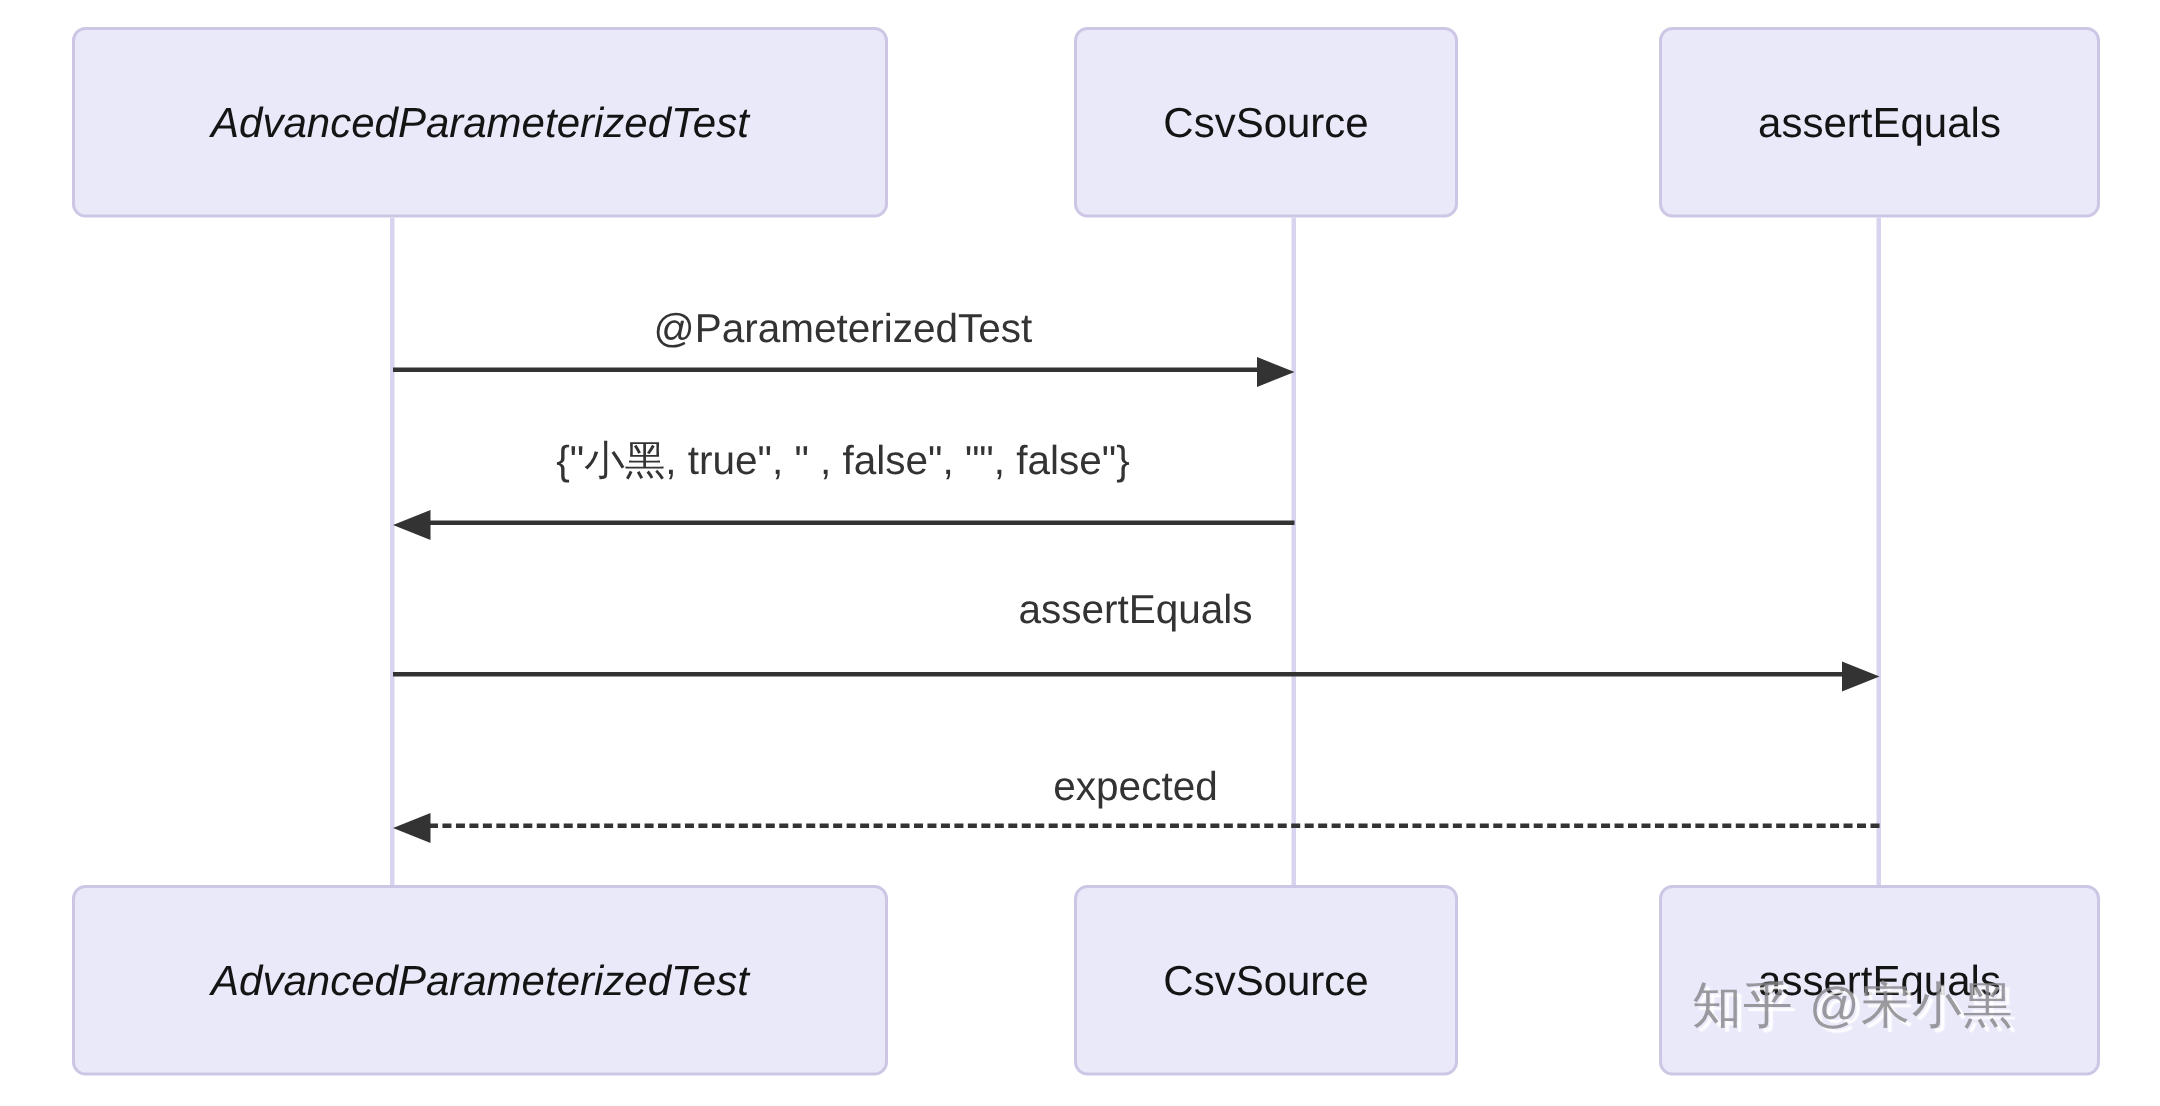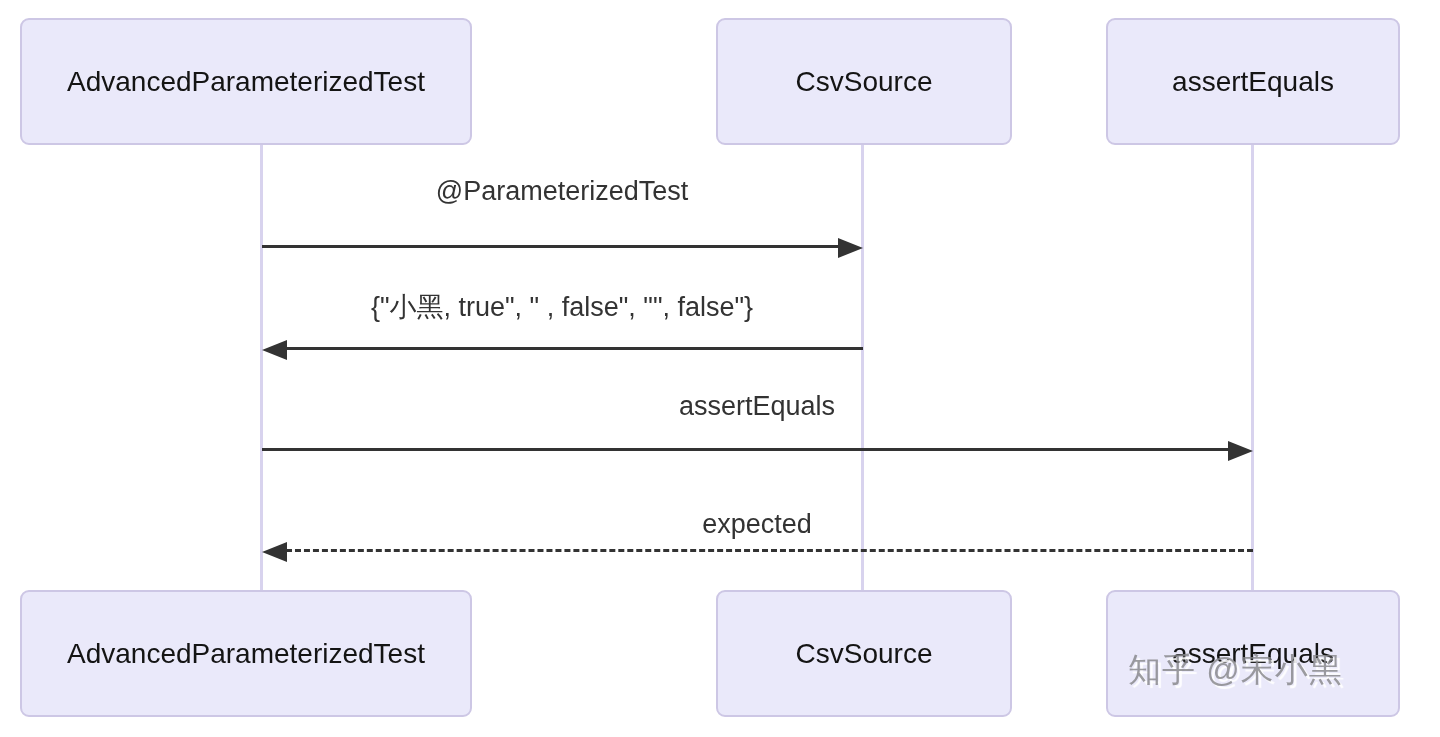--- a/index.html
+++ b/index.html
@@ -22,22 +22,22 @@
     display: flex;
     align-items: center;
     justify-content: center;
     box-sizing: border-box;
   }
   .actor span {
     font-size: 28px;
     color: #141414;
     white-space: nowrap;
   }
-  .a1 { left: 20px;   width: 452px; }
-  .a2 { left: 716px;  width: 296px; }
+  .a1 { left: 48px;   width: 544px; font-style: italic; }
+  .a2 { left: 716px;  width: 256px; }
   .a3 { left: 1106px; width: 294px; }
   .row-top    { top: 18px; }
   .row-bottom { top: 590px; }
 
   
   .lifeline {
     position: absolute;
     top: 145px;
     height: 447px;
     width: 3px;
@@ -48,21 +48,21 @@
   .lf3 { left: 1251px; }
 
   
   .msg-label {
     position: absolute;
     transform: translateX(-50%);
     font-size: 27px;
     color: #333333;
     white-space: nowrap;
   }
-  .ml1 { left: 562px; top: 176px; }
+  .ml1 { left: 562px; top: 204px; }
   .ml2 { left: 562px; top: 289px; }
   .ml3 { left: 757px; top: 391px; }
   .ml4 { left: 757px; top: 509px; }
 
   
   .msg-line {
     position: absolute;
     height: 0;
     border-top: 3px solid #333333;
   }

